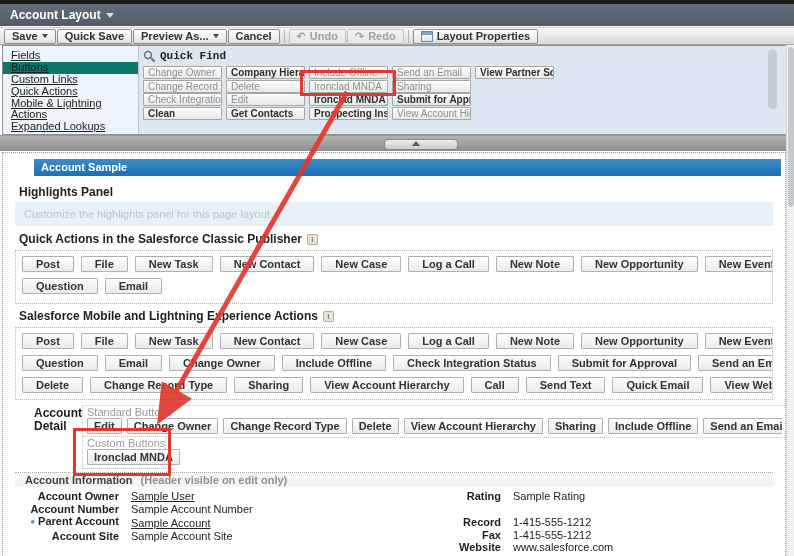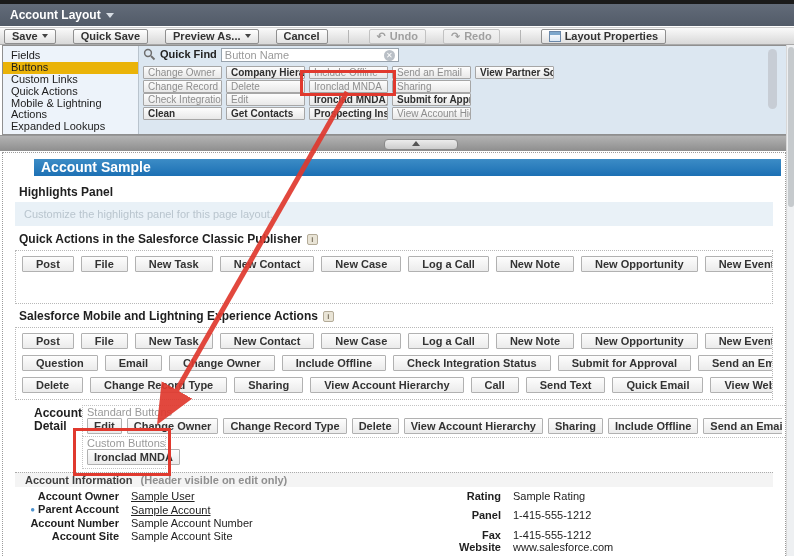--- a/index.html
+++ b/index.html
@@ -12,39 +12,39 @@
   .hdr-title{color:#fff;font-weight:bold;font-size:12px;margin-left:10px;display:flex;align-items:center;gap:5px;cursor:pointer;}
   .caret-w{width:0;height:0;border-left:4px solid transparent;border-right:4px solid transparent;border-top:5px solid #d7dde4;}
   .hdr-links{margin-left:auto;margin-right:6px;display:flex;align-items:center;gap:8px;font-weight:bold;}
   .hdr-link{color:#fff;text-decoration:underline;cursor:pointer;white-space:nowrap;}
   .hdr-sep{color:#cfd5dc;text-decoration:none;cursor:default;}
   .help-badge{width:13px;height:13px;border-radius:50%;background:radial-gradient(#f2c276,#d9952f);color:#7a5210;
        font-size:9px;font-weight:bold;text-align:center;line-height:13px;cursor:pointer;}
   
   .toolbar{position:absolute;left:0;top:27px;width:794px;height:18px;box-sizing:border-box;
        background:linear-gradient(#fafafa,#d8d8d8);border-bottom:1px solid #a9a9a9;border-top:1px solid #cfcfcf;
-       display:flex;align-items:center;padding-left:4px;gap:17px;}
+       display:flex;align-items:center;padding-left:4px;gap:1px;}
   .tbtn{height:15px;box-sizing:border-box;padding:0 7px;display:flex;align-items:center;gap:4px;cursor:pointer;
        background:linear-gradient(#fff,#e1e1e1);border:1px solid #8f8f8f;border-radius:2px;
        font-size:11px;font-weight:bold;color:#333;white-space:nowrap;}
   .tbtn.disabled{color:#9f9f9f;border-color:#c2c2c2;background:linear-gradient(#f3f3f3,#e6e6e6);cursor:default;}
   .caret-d{width:0;height:0;border-left:3px solid transparent;border-right:3px solid transparent;border-top:4px solid #444;}
   .tsep{width:1px;height:13px;background:#b5b5b5;margin:0 3px;}
   .uicon{font-size:11px;line-height:11px;}
   .win-icon{display:inline-block;width:10px;height:9px;border:1px solid #6a87a8;background:linear-gradient(#fff,#dce8f4);position:relative;}
   .win-icon::before{content:"";position:absolute;left:0;top:0;right:0;height:3px;background:#7da7cc;}
   
   .palette{position:absolute;left:2px;top:45px;width:789px;height:90px;box-sizing:border-box;
        border:1px solid #8f8f8f;background:#dce7f1;display:flex;}
-  .cats{width:136px;background:#edf3fa;border-right:1px solid #b9c3cd;position:relative;padding-top:4px;box-sizing:border-box;}
+  .cats{width:136px;background:#edf3fa;border-right:1px solid #b9c3cd;position:relative;padding-top:4px;box-sizing:border-box;text-decoration:underline;}
   .cat{padding:0 0 1px 8px;line-height:11px;cursor:pointer;color:#1b1b1b;}
-  .cat.selected{background:#eab308;}
+  .cat.selected{background:#0f766e;}
   .cat-scroll{position:absolute;right:13px;top:3px;width:9px;height:60px;background:#c7cdd5;border-radius:5px;cursor:pointer;}
   .pal-right{flex:1;position:relative;}
-  .qf-row{position:absolute;left:4px;top:2px;height:16px;display:flex;align-items:flex-start;gap:4px;}
+  .qf-row{position:absolute;left:4px;top:2px;height:16px;display:flex;align-items:center;gap:4px;font-family:Liberation Mono, monospace;}
   .qf-label{font-weight:bold;color:#222;}
   .qf-input{width:178px;height:14px;box-sizing:border-box;border:1px solid #98a3ad;background:#fff;
        display:flex;align-items:center;justify-content:space-between;padding:0 3px;cursor:text;}
   .qf-value{color:#9a9a9a;font-size:11px;white-space:nowrap;overflow:hidden;}
   .clear-icon{width:11px;height:11px;border-radius:50%;background:#b9bfc6;color:#fff;font-size:8px;line-height:11px;
        text-align:center;cursor:pointer;flex:none;}
   .pal-grid{position:absolute;left:4px;top:20px;display:grid;grid-template-columns:repeat(5,79px);
        grid-auto-rows:13.5px;column-gap:4px;}
   .pbtn{height:13px;line-height:12px;box-sizing:border-box;border:1px solid #a6a6a6;border-radius:1px;cursor:grab;
        background:linear-gradient(#fdfdfd,#e8e8e8);font-size:10px;color:#8e8e8e;padding:0 4px;
@@ -54,40 +54,40 @@
   .divider{position:absolute;left:0;top:135px;width:794px;height:16px;background:linear-gradient(#b3b3b3,#8e8e8e);
        border-top:1px solid #979797;box-sizing:border-box;}
   .hthumb{position:absolute;left:384px;top:3px;width:72px;height:9px;border:1px solid #8a8a8a;border-radius:4px;
        background:linear-gradient(#ececec,#cccccc);cursor:pointer;}
   .collapse-arrow{position:absolute;left:412px;top:5px;width:0;height:0;cursor:pointer;
        border-left:4px solid transparent;border-right:4px solid transparent;border-bottom:5px solid #555;}
   
   .canvas{position:absolute;left:2px;top:152px;width:784px;height:404px;box-sizing:border-box;background:#fff;
        border:1px dotted #9c9c9c;border-bottom:none;overflow:hidden;}
   .panel-bar{position:absolute;left:31px;top:6px;width:747px;height:17px;line-height:17px;padding-left:7px;
-       box-sizing:border-box;background:linear-gradient(#3c8cc6,#1c70b4);color:#fff;font-weight:bold;font-size:14px;}
+       box-sizing:border-box;background:linear-gradient(#3c8cc6,#1c70b4);color:#fff;font-weight:bold;font-size:11px;}
   .sec-heading{position:absolute;font-size:12px;font-weight:bold;color:#1f1f1f;display:flex;align-items:center;gap:5px;white-space:nowrap;}
   .info-icon{width:11px;height:11px;box-sizing:border-box;border:1px solid #b3ab98;background:#e9e4d6;border-radius:2px;
        font-size:8px;font-weight:bold;color:#7c7462;text-align:center;line-height:9px;cursor:pointer;}
   .hint-band{position:absolute;left:12px;top:49px;width:758px;height:24px;background:#e9f1f7;
        color:#b9c5ce;line-height:24px;padding-left:9px;box-sizing:border-box;}
   .drop-box{position:absolute;border:1px dotted #b8b8b8;box-sizing:border-box;padding:5px 0 0 6px;}
   .abtn{display:inline-block;height:16px;line-height:15px;box-sizing:border-box;padding:0 13px;margin:0 7px 6px 0;
        border:1px solid #b1b1b1;border-radius:1px;background:linear-gradient(#fdfdfd,#ebebeb);
        font-size:11px;font-weight:bold;color:#333;white-space:nowrap;cursor:grab;}
   .dbtn{padding:0 6px;margin:0 5px 0 0;}
   .detail-label{position:absolute;left:31px;top:254px;width:56px;font-size:12px;font-weight:bold;line-height:13px;color:#1f1f1f;}
   .fieldset{position:absolute;border:1px dotted #c3c3c3;box-sizing:border-box;padding:0 4px 3px 4px;background:#fff;}
   .fieldset .flabel{color:#9a9a9a;font-size:11px;line-height:12px;white-space:nowrap;}
   .info-band{position:absolute;left:12px;top:319px;width:758px;height:15px;background:#f4f4f4;border-top:1px dotted #ababab;
        display:flex;align-items:center;gap:8px;padding-left:10px;box-sizing:border-box;}
   .info-band .ih{font-weight:bold;color:#3f3f3f;}
   .info-band .inote{font-weight:bold;color:#8f8f8f;}
   .info-col{position:absolute;top:337px;}
-  .irow{display:flex;align-items:center;line-height:12.5px;}
+  .irow{display:flex;align-items:flex-end;line-height:12.5px;}
   .ilabel{width:108px;text-align:right;font-weight:bold;color:#1f1f1f;flex:none;}
   .ival{margin-left:12px;white-space:nowrap;}
   .ival.link{text-decoration:underline;cursor:pointer;}
   .req-star{color:#c02015;font-weight:bold;margin-right:2px;}
   .field-dot{color:#4f93ce;font-size:8px;margin-right:3px;position:relative;top:-1px;}
   
   .redbox{position:absolute;border:3px solid #e0392e;z-index:40;pointer-events:none;}
   .arrow-overlay{position:absolute;left:0;top:0;z-index:50;pointer-events:none;}
   
   .vscroll{position:absolute;right:0;top:45px;width:8px;height:511px;background:#eef0f2;border-left:1px solid #d8d8d8;box-sizing:border-box;}
@@ -147,24 +147,20 @@
       <div class="cat">Expanded Lookups</div>
     </div>
   <div class="cat-scroll"></div>
   <div class="pal-right">
     <div class="qf-row">
       <svg class="mag-svg" width="13" height="13">
         <circle cx="5" cy="5" r="3.4" fill="none" stroke="#6e6e6e" stroke-width="1.5"></circle>
         <line x1="8" y1="8" x2="11.5" y2="11.5" stroke="#6e6e6e" stroke-width="1.8"></line>
       </svg>
       <span class="qf-label">Quick Find</span>
-      <div class="qf-input">
-        <span class="qf-value">Button Name</span>
-        <span class="clear-icon">✕</span>
-      </div>
     </div>
     <div class="pal-grid" id="pal-grid">
         <div class="pbtn">Change Owner</div>
         <div class="pbtn bold">Company Hierarch</div>
         <div class="pbtn">Include Offline</div>
         <div class="pbtn">Send an Email</div>
         <div class="pbtn bold">View Partner Scor</div>
         <div class="pbtn">Change Record Ty</div>
         <div class="pbtn">Delete</div>
         <div class="pbtn">Ironclad MNDA</div>
@@ -196,20 +192,21 @@
     <span>Highlights Panel</span>
   </div>
   <div class="hint-band">Customize the highlights panel for this page layout.</div>
 
   <div class="sec-heading" style="left:16px;top:79px;">
     <span>Quick Actions in the Salesforce Classic Publisher</span>
     <span class="info-icon">i</span>
   </div>
   <div class="drop-box" style="left:12px;top:97px;width:758px;height:54px;" id="classic-box">
       <div style="white-space: nowrap; overflow: hidden;"><span class="abtn">Post</span><span class="abtn">File</span><span class="abtn">New Task</span><span class="abtn">New Contact</span><span class="abtn">New Case</span><span class="abtn">Log a Call</span><span class="abtn">New Note</span><span class="abtn">New Opportunity</span><span class="abtn">New Event</span></div>
+      <div style="white-space: nowrap; overflow: hidden;"><span class="abtn">Question</span><span class="abtn">Email</span></div>
     </div>
 
   <div class="sec-heading" style="left:16px;top:156px;">
     <span>Salesforce Mobile and Lightning Experience Actions</span>
     <span class="info-icon">i</span>
   </div>
   <div class="drop-box" style="left:12px;top:174px;width:758px;height:73px;" id="mobile-box">
       <div style="white-space: nowrap; overflow: hidden;"><span class="abtn">Post</span><span class="abtn">File</span><span class="abtn">New Task</span><span class="abtn">New Contact</span><span class="abtn">New Case</span><span class="abtn">Log a Call</span><span class="abtn">New Note</span><span class="abtn">New Opportunity</span><span class="abtn">New Event</span></div>
       <div style="white-space: nowrap; overflow: hidden;"><span class="abtn">Question</span><span class="abtn">Email</span><span class="abtn">Change Owner</span><span class="abtn">Include Offline</span><span class="abtn">Check Integration Status</span><span class="abtn">Submit for Approval</span><span class="abtn">Send an Email</span></div>
       <div style="white-space: nowrap; overflow: hidden;"><span class="abtn">Delete</span><span class="abtn">Change Record Type</span><span class="abtn">Sharing</span><span class="abtn">View Account Hierarchy</span><span class="abtn">Call</span><span class="abtn">Send Text</span><span class="abtn">Quick Email</span><span class="abtn">View Website</span></div>
@@ -228,39 +225,39 @@
   <div class="info-band">
     <span class="ih">Account Information</span>
     <span class="inote">(Header visible on edit only)</span>
   </div>
   <div class="info-col" style="left:8px;width:378px;" id="info-left">
       <div class="irow">
         <div class="ilabel">Account Owner</div>
         <div class="ival link">Sample User</div>
       </div>
       <div class="irow">
+        <div class="ilabel">Account Number</div>
+        <div class="ival">Sample Account Number</div>
+      </div>
+      <div class="irow">
         <div class="ilabel"><span class="field-dot">●</span>Parent Account</div>
         <div class="ival link">Sample Account</div>
       </div>
       <div class="irow">
-        <div class="ilabel">Account Number</div>
-        <div class="ival">Sample Account Number</div>
-      </div>
-      <div class="irow">
         <div class="ilabel">Account Site</div>
         <div class="ival">Sample Account Site</div>
       </div>
     </div>
   <div class="info-col" style="left:390px;width:390px;" id="info-right">
       <div class="irow">
         <div class="ilabel">Rating</div>
         <div class="ival">Sample Rating</div>
       </div>
       <div class="irow" style="min-height: 26px;">
-        <div class="ilabel">Panel</div>
+        <div class="ilabel">Record</div>
         <div class="ival">1-415-555-1212</div>
       </div>
       <div class="irow">
         <div class="ilabel">Fax</div>
         <div class="ival">1-415-555-1212</div>
       </div>
       <div class="irow">
         <div class="ilabel">Website</div>
         <div class="ival">www.salesforce.com</div>
       </div>

